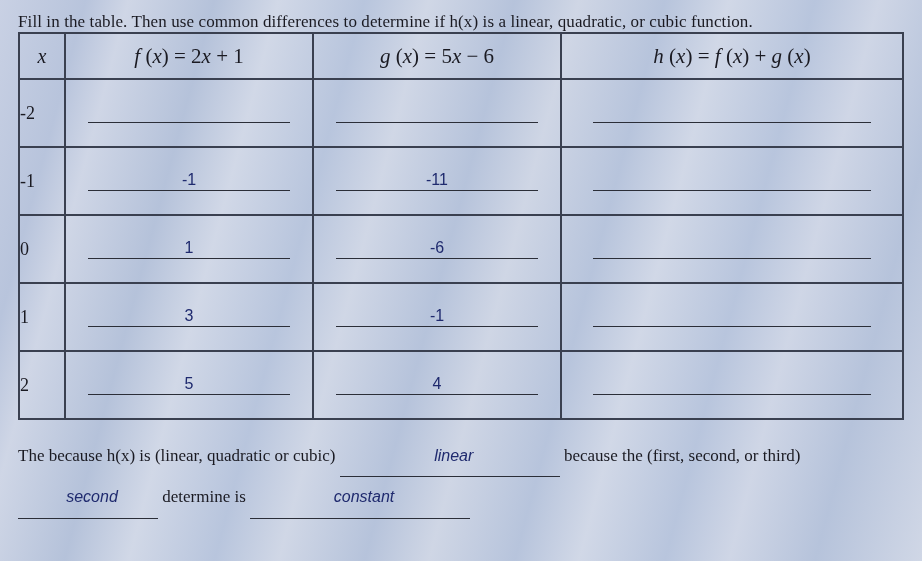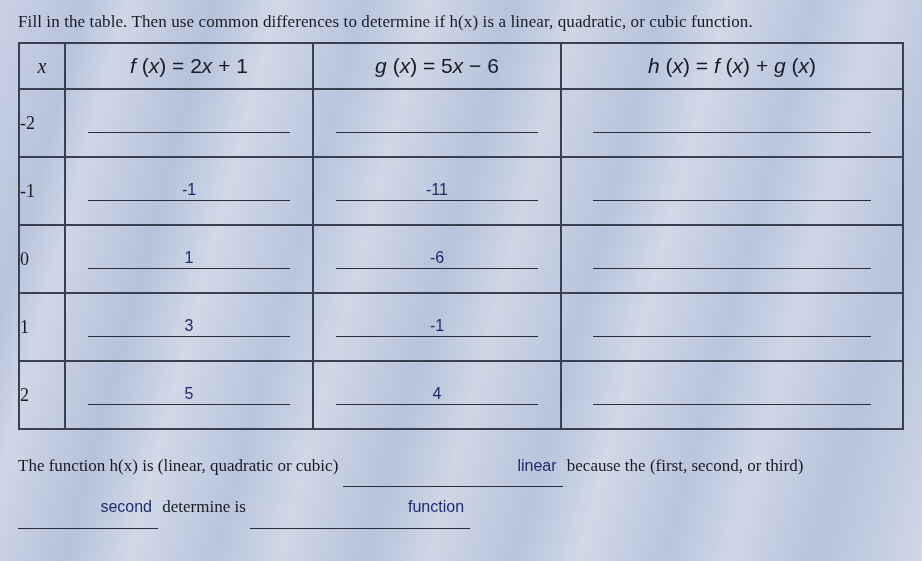--- a/index.html
+++ b/index.html
@@ -11,21 +11,21 @@
     font-family: "Times New Roman", Georgia, serif;
     background: linear-gradient(105deg,
       #c9d1e4 0%, #b8c4dc 8%, #cfd6e6 12%, #b5c2da 20%,
       #d1d8e7 26%, #b8c5dd 34%, #d0d7e6 40%, #b6c3db 48%,
       #cfd6e5 54%, #b7c4dc 62%, #d1d8e7 68%, #b8c5dd 76%,
       #cfd6e6 82%, #b6c3db 90%, #d0d7e6 100%);
     color: #1a1a22;
   }
   .instruction {
     font-size: 17px;
-    margin-bottom: 10px;
+    margin-bottom: 0;
     letter-spacing: 0.1px;
   }
   table.main {
     border-collapse: collapse;
     width: 100%;
     table-layout: fixed;
   }
   table.main th, table.main td {
     border: 2px solid #3a4050;
     padding: 0;
@@ -40,21 +40,21 @@
   .col-x   { width: 46px; }
   .col-f   { width: 248px; }
   .col-g   { width: 248px; }
   .col-h   { }
   .hdr-x {
     font-style: italic;
     font-family: Georgia, "Times New Roman", serif;
     font-size: 20px;
   }
   .math {
-    font-family: Liberation Sans, sans-serif;
+    font-family: Liberation Serif, serif;
     font-style: italic;
   }
   .math .fn { font-style: italic; }
   .math .paren, .math .op, .math .num { font-style: normal; }
   td.xcell {
     text-align: left;
     padding-left: 8px;
     font-size: 18px;
     height: 68px;
   }
@@ -85,21 +85,21 @@
     min-width: 220px;
     border-bottom: 1.5px solid #2b2e38;
     text-align: center;
     font-family: Arial, sans-serif;
     color: #1f2a6e;
     font-size: 16px;
     padding: 0 6px 1px 6px;
     vertical-align: baseline;
   }
   .ans.short { min-width: 140px; }
-  .ans.left  { text-align: right; padding-left: 14px; }
+  .ans.left  { text-align: center; padding-left: 14px; font-style: italic; }
 </style>
 </head>
 <body>
 
 <div class="instruction">Fill in the table. Then use common differences to determine if h(x) is a linear, quadratic, or cubic function.</div>
 
 <table class="main">
   <colgroup>
     <col class="col-x">
       <col class="col-f">
@@ -178,20 +178,20 @@
           <span class="blankline">4</span>
         </td>
       <td class="valcell">
           <span class="blankline"></span>
         </td>
     </tr>
   </tbody>
 </table>
 
 <div class="sentence">
-  <span>The function h(x) is (linear, quadratic or cubic)</span>
+  <span>The because h(x) is (linear, quadratic or cubic)</span>
   <span class="ans left">linear</span>
   <span>because the (first, second, or third)</span>
   <br>
   <span class="ans short left">second</span>
   <span>determine is</span>
-  <span class="ans left">function</span>
+  <span class="ans left">constant</span>
 </div>
 
 </body></html>

